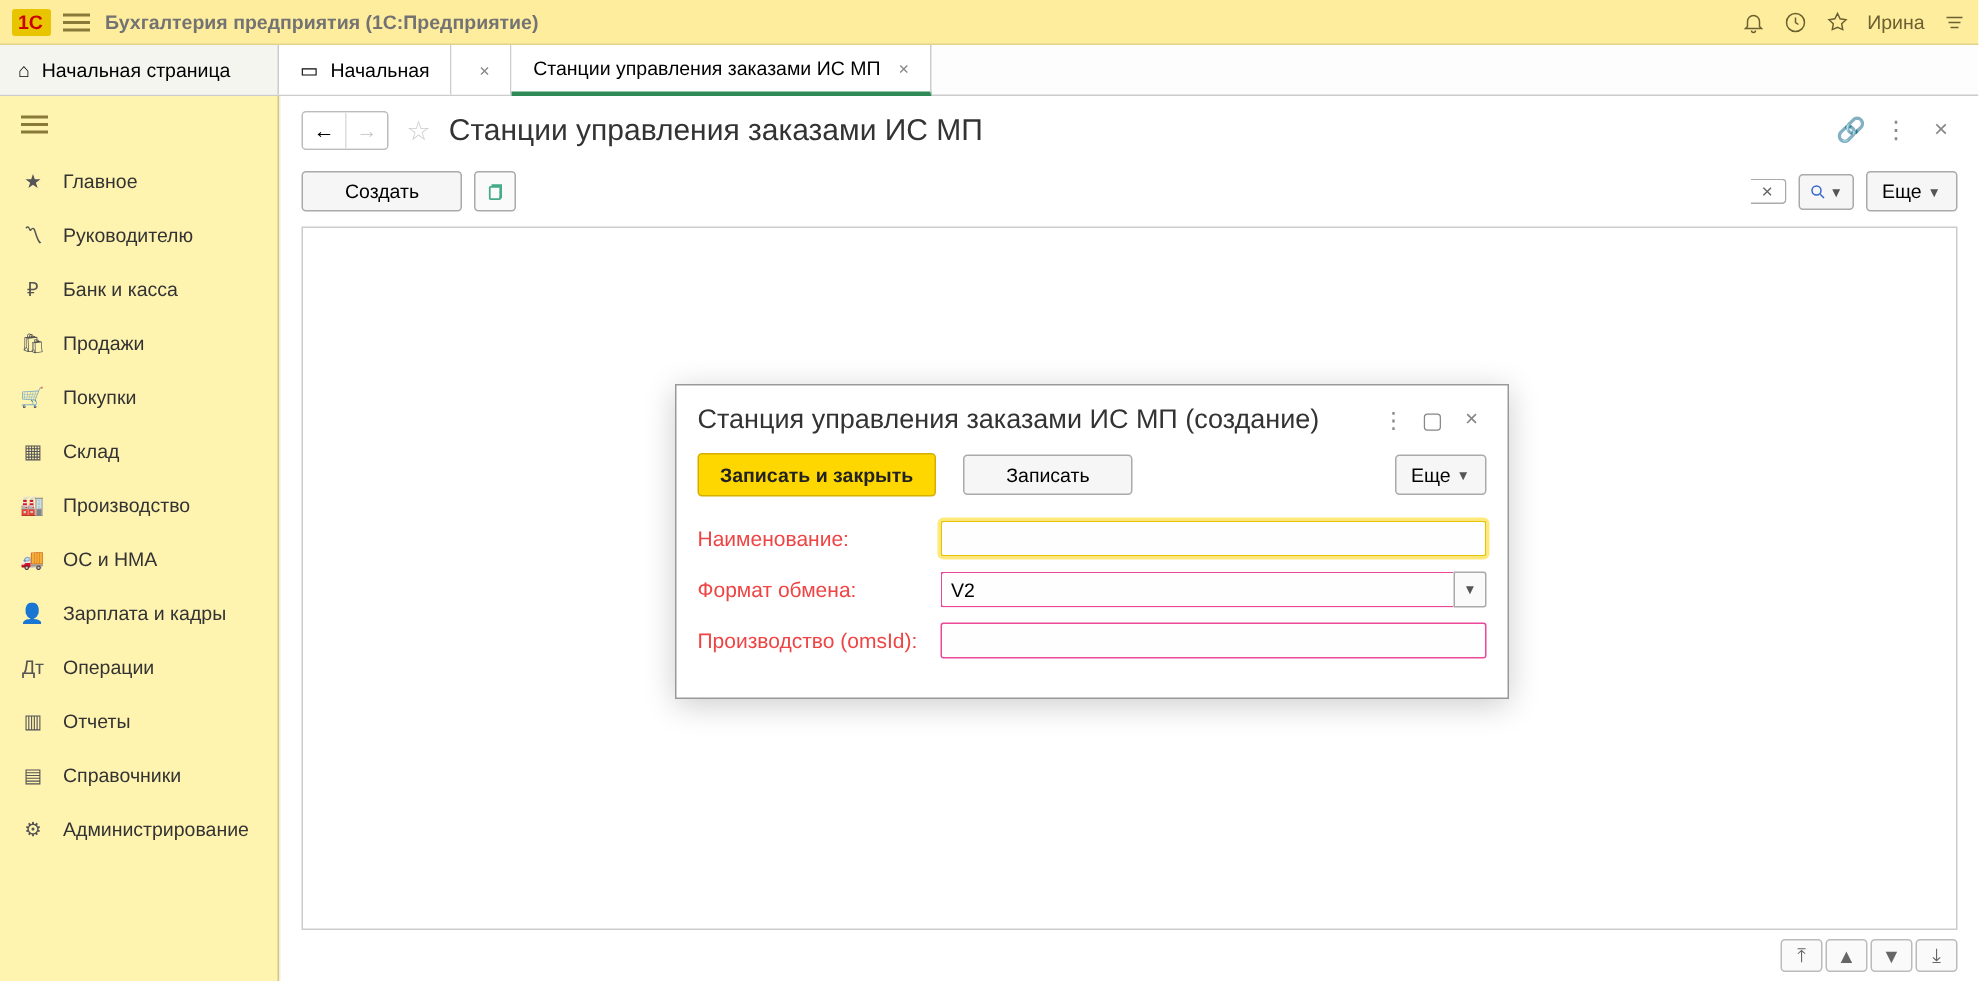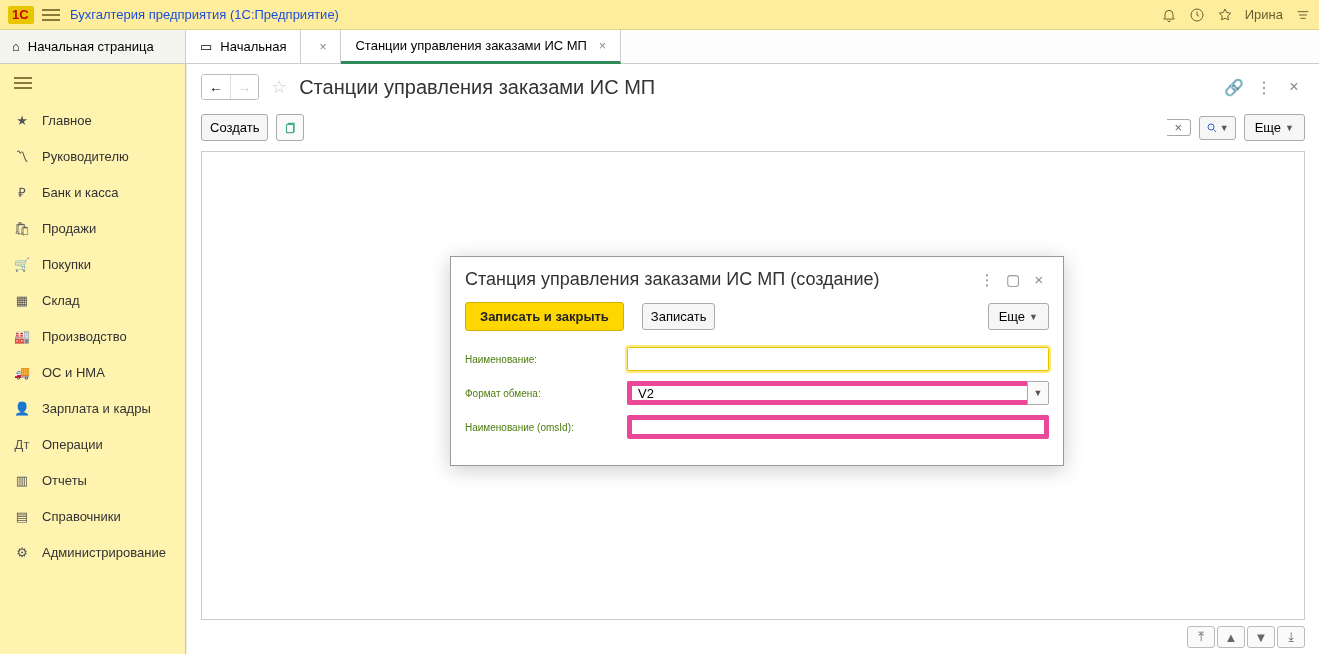--- a/index.html
+++ b/index.html
@@ -3,21 +3,21 @@
 <meta charset="utf-8">
 <style>
   * { box-sizing: border-box; margin: 0; padding: 0; font-family: Arial, sans-serif; font-size: 13px; }
   body { width: 1319px; height: 654px; background: #fff; overflow: hidden; }
 
   
   .topbar { height: 30px; background: #ffed9e; display: flex; align-items: center; padding: 0 8px; border-bottom: 1px solid #e0d48a; }
   .logo { width: 26px; height: 18px; margin-right: 8px; }
   .hamburger { width: 18px; height: 18px; display: flex; flex-direction: column; justify-content: center; gap: 3px; margin-right: 10px; cursor: pointer; }
   .hamburger div { height: 2px; background: #8a7a3a; }
-  .topbar-title { color: #1d4ed8; flex: 0 0 auto; }
+  .topbar-title { color: #737373; flex: 0 0 auto; font-weight: bold; }
   .topbar-spacer { flex: 1; }
   .topbar-icons { display: flex; align-items: flex-start; gap: 12px; color: #6a6030; }
   .topbar-icons span, .topbar-icons svg { cursor: pointer; }
   .top-icon { width: 16px; height: 16px; stroke: #6a6030; fill: none; stroke-width: 1.5; }
 
   
   .tabs-row { height: 34px; background: #fdfdfd; display: flex; border-bottom: 1px solid #ccc; }
   .tab-home { width: 186px; background: #f5f5f0; display: flex; align-items: center; padding: 0 12px; border-right: 1px solid #ccc; gap: 8px; cursor: pointer; }
   .tab { display: flex; align-items: center; padding: 0 14px; border-right: 1px solid #ccc; gap: 8px; cursor: pointer; background: #fff; }
   .tab.active { border-bottom: 3px solid #2e8b57; margin-bottom: -1px; }
@@ -35,50 +35,50 @@
   .nav-arrows { display: flex; border: 1px solid #bbb; border-radius: 3px; overflow: hidden; }
   .nav-arrow { width: 28px; height: 24px; display: flex; align-items: center; justify-content: center; background: #fff; cursor: pointer; font-size: 14px; }
   .nav-arrow.disabled { color: #ccc; cursor: default; }
   .nav-arrow + .nav-arrow { border-left: 1px solid #ddd; }
   .star-icon { color: #ccc; font-size: 18px; margin: 0 4px; cursor: pointer; }
   .page-title { font-size: 20px; color: #333; }
   .content-header-spacer { flex: 1; }
   .header-action { width: 22px; height: 22px; display: flex; align-items: center; justify-content: center; color: #888; cursor: pointer; font-size: 16px; }
 
   .toolbar { display: flex; align-items: center; padding: 4px 14px 10px; gap: 8px; }
-  .btn { border: 1px solid #aaa; border-radius: 3px; background: #f6f6f6; padding: 5px 8px; cursor: pointer; font-size: 13px; }
+  .btn { border: 1px solid #aaa; border-radius: 3px; background: #f6f6f6; padding: 5px 28px; cursor: pointer; font-size: 13px; }
   .btn-icon { border: 1px solid #aaa; border-radius: 3px; background: #fafafa; width: 28px; height: 27px; display: flex; align-items: center; justify-content: center; cursor: pointer; }
   .toolbar-spacer { flex: 1; }
   .search-wrap { display: flex; }
   .search-input { border: 1px solid #aaa; border-radius: 3px 0 0 3px; padding: 5px 8px; width: 170px; font-size: 13px; font-style: italic; color: #888; border-right: none; }
   .search-clear { border: 1px solid #aaa; border-left: none; border-radius: 0 3px 3px 0; width: 24px; display: flex; align-items: center; justify-content: center; cursor: pointer; color: #666; background: #fff; }
   .btn-search { border: 1px solid #aaa; border-radius: 3px; padding: 5px 6px; display: flex; align-items: center; gap: 2px; cursor: pointer; background: #f6f6f6; }
   .btn-more { border: 1px solid #aaa; border-radius: 3px; padding: 5px 10px; display: flex; align-items: center; gap: 4px; cursor: pointer; background: #f6f6f6; }
   .dropdown-caret { font-size: 9px; color: #555; }
 
   .table-head { display: flex; border: 1px solid #ccc; margin: 0 14px 2px; background: #f2f2f2; }
   .th { padding: 7px 10px; border-right: 1px solid #ccc; font-size: 13px; color: #333; position: relative; }
   .th:last-child { border-right: none; }
   .th-sort { position: absolute; right: 8px; top: 7px; color: #888; font-size: 12px; }
   .table-body { flex: 1; border: 1px solid #ccc; margin: 0 14px; background: #fff; overflow: auto; position: relative; }
 
   .footer-nav { display: flex; gap: 2px; justify-content: flex-end; padding: 6px 14px; }
   .footer-btn { width: 28px; height: 22px; border: 1px solid #bbb; border-radius: 3px; background: #fafafa; display: flex; align-items: center; justify-content: center; cursor: pointer; color: #666; }
 
   
-  .modal { position: absolute; left: 450px; top: 256px; width: 614px; background: #fff; border: 1px solid #999; box-shadow: 0 4px 20px rgba(0,0,0,0.2); }
+  .modal { position: absolute; left: 450px; top: 256px; width: 556px; background: #fff; border: 1px solid #999; box-shadow: 0 4px 20px rgba(0,0,0,0.2); }
   .modal-head { display: flex; align-items: center; padding: 12px 14px; gap: 6px; }
   .modal-title { font-size: 18px; color: #333; flex: 1; }
   .modal-action { width: 20px; height: 20px; display: flex; align-items: center; justify-content: center; color: #888; cursor: pointer; font-size: 15px; }
   .modal-toolbar { display: flex; align-items: center; padding: 0 14px 12px; gap: 18px; }
   .btn-primary { background: #ffd700; border: 1px solid #d4af00; font-weight: bold; color: #222; border-radius: 3px; padding: 6px 14px; cursor: pointer; }
   .modal-body { padding: 4px 14px 16px; }
   .form-row { display: flex; align-items: center; margin-bottom: 10px; }
-  .form-label { width: 162px; font-size: 10px; color: #4d7c0f; }
-  .form-input { flex: 1; border: 5px solid #ec4899; border-radius: 2px; padding: 4px 6px; font-size: 13px; height: 24px; background: #fefefe; }
+  .form-label { width: 162px; font-size: 14px; color: #ef4444; }
+  .form-input { flex: 1; border: 1px solid #ec4899; border-radius: 2px; padding: 4px 6px; font-size: 13px; height: 24px; background: #fefefe; }
   .form-input.highlight { border: 1px solid #e5c400; outline: 2px solid #ffe97a; }
   .form-select { display: flex; flex: 1; }
   .form-select .form-input { border-radius: 2px 0 0 2px; border-right: none; }
   .select-caret { width: 22px; border: 1px solid #aaa; border-radius: 0 2px 2px 0; display: flex; align-items: center; justify-content: center; cursor: pointer; background: #fafafa; }
 </style>
 </head>
 <body>
 
 <div class="topbar">
   <svg class="logo" viewBox="0 0 26 18">
@@ -265,17 +265,17 @@
     <div class="form-row">
       <div class="form-label">Формат обмена:</div>
       <div class="form-select">
         <input class="form-input" value="V2" style="">
         <div class="select-caret">
             <span class="dropdown-caret">▼</span>
           </div>
       </div>
     </div>
     <div class="form-row">
-      <div class="form-label">Наименование (omsId):</div>
+      <div class="form-label">Производство (omsId):</div>
       <input class="form-input" value="" style="">
     </div>
   </div>
 </div>
 
 </body></html>

